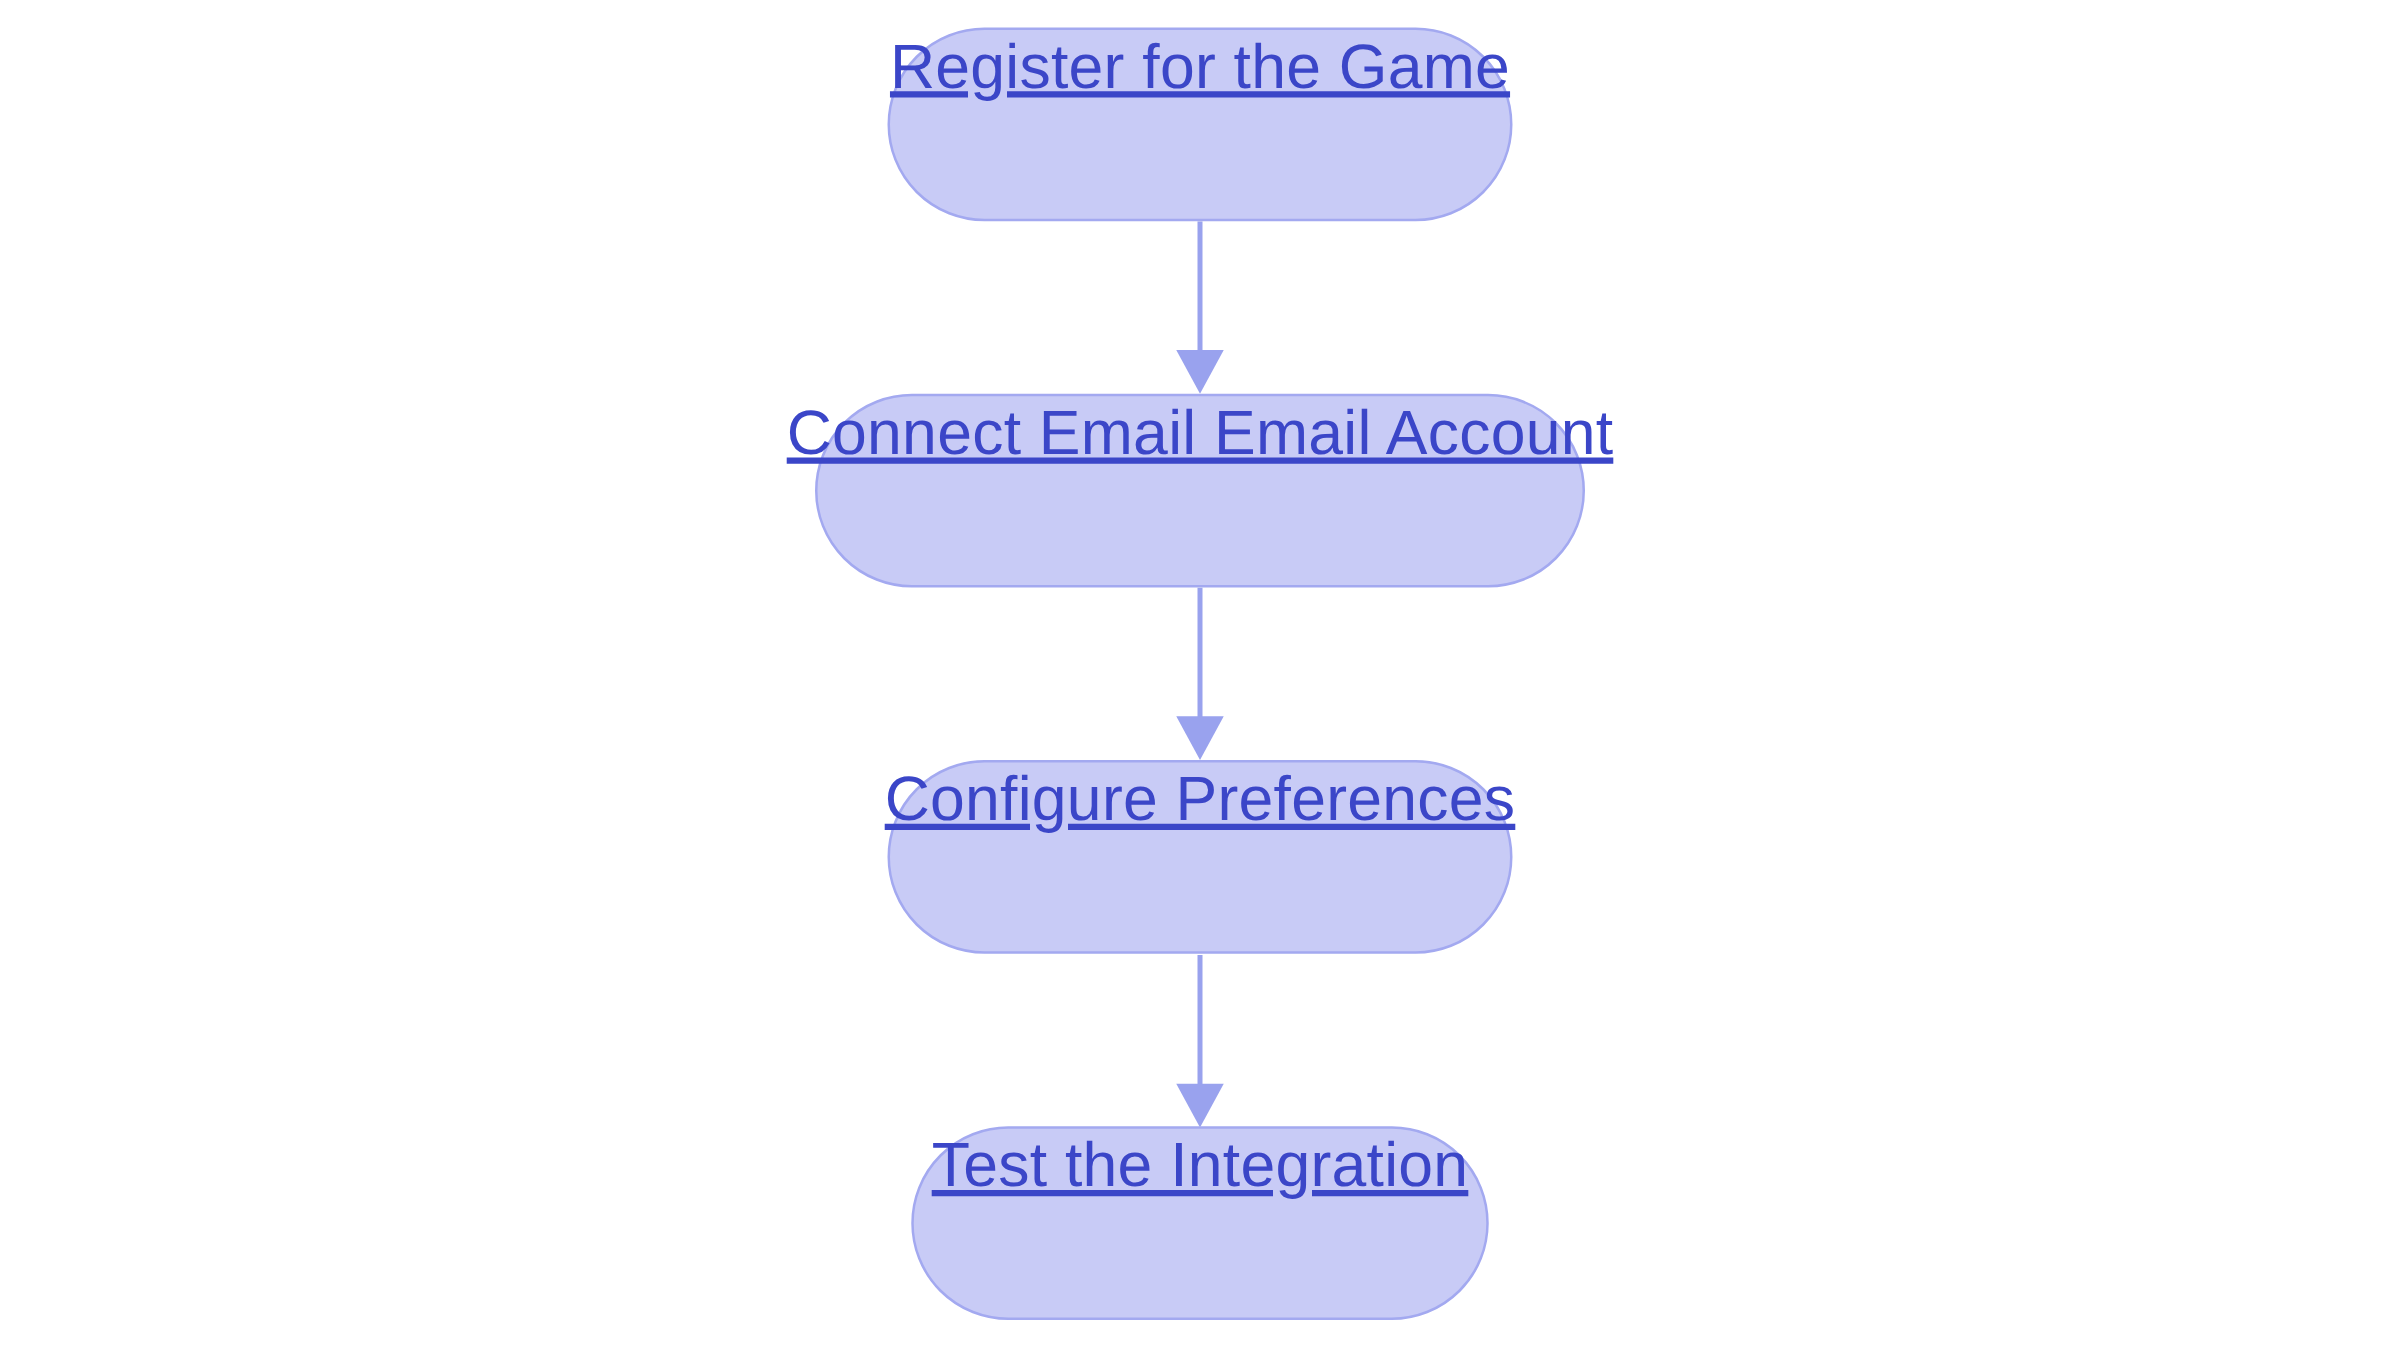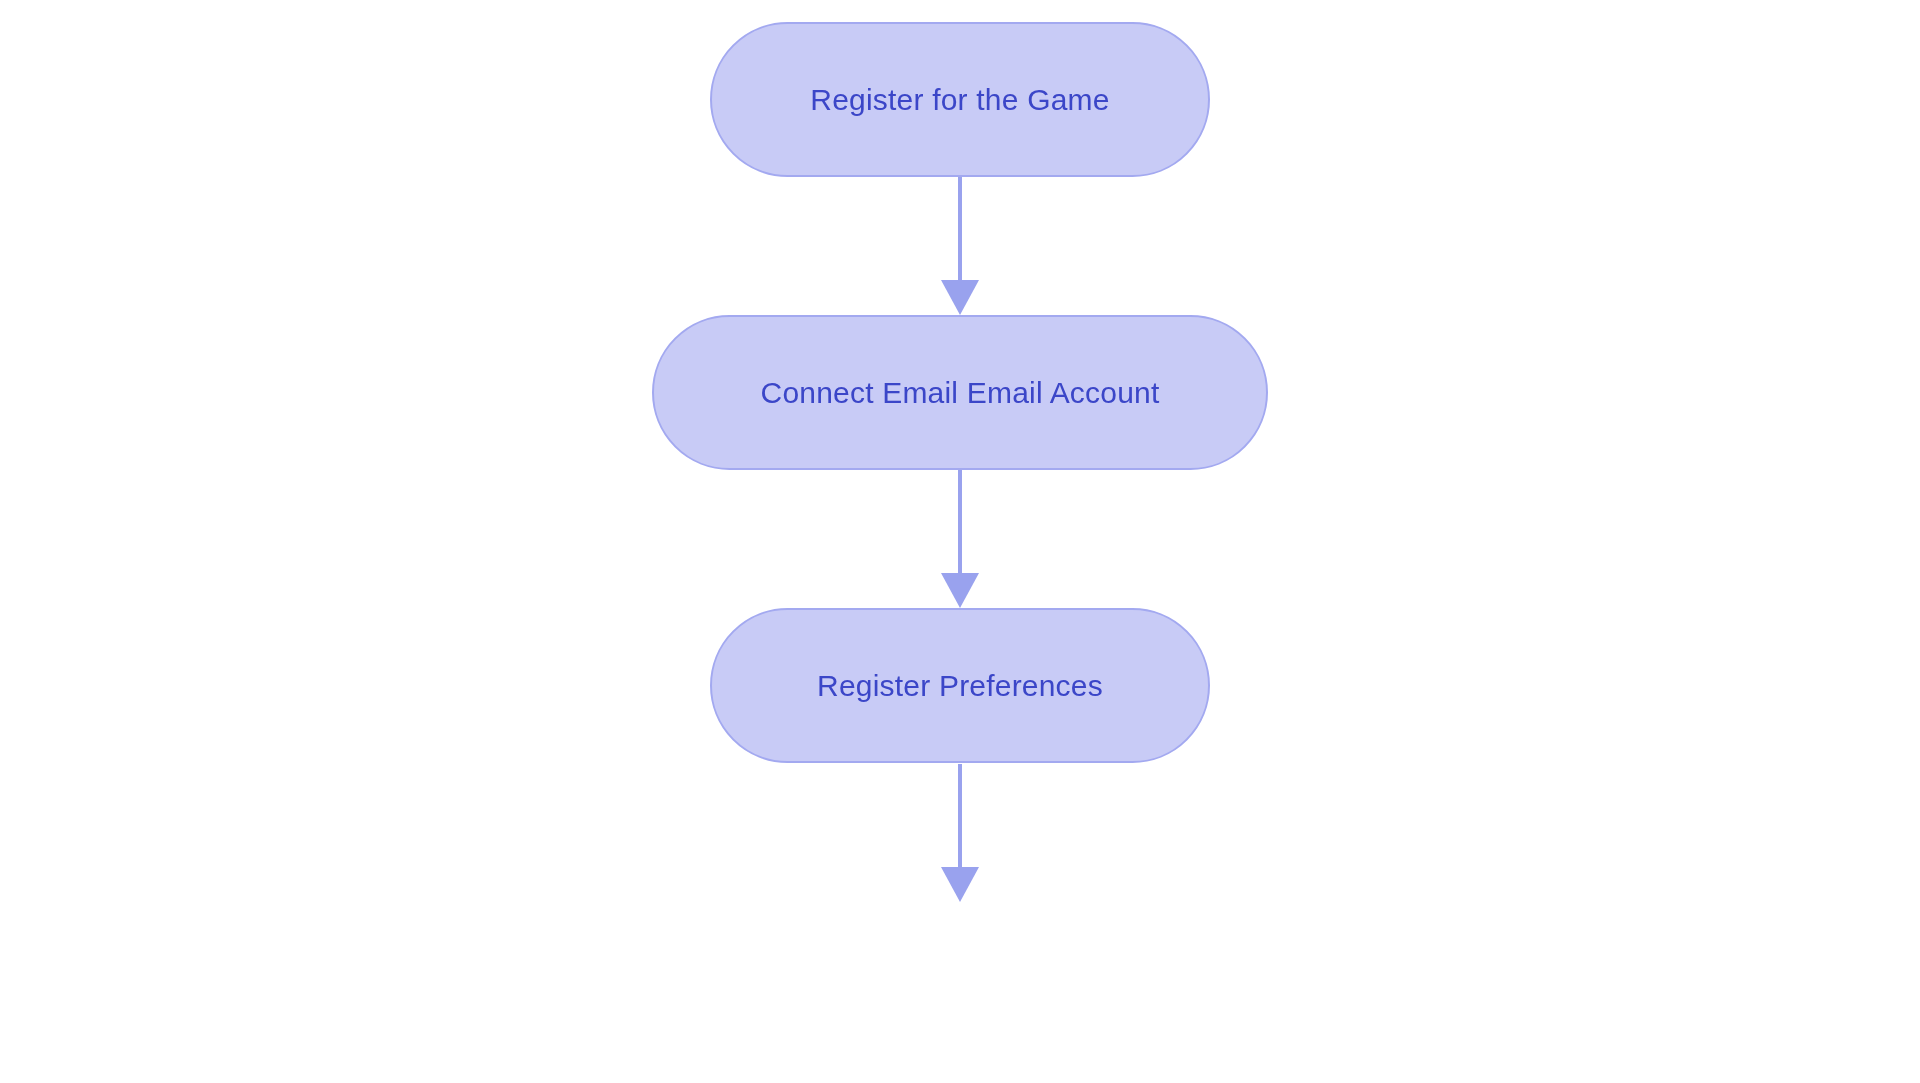--- a/index.html
+++ b/index.html
@@ -16,27 +16,28 @@
     overflow: hidden;
   }
   .flow-node {
     position: absolute;
     box-sizing: border-box;
     height: 155px;
     background: var(--node-fill, #c8cbf6);
     border: 2px solid var(--node-border, #a3a9f0);
     border-radius: 78px;
     display: flex;
-    align-items: center;
+    align-items: flex-start;
     justify-content: center;
     color: var(--text-color, #3b46c8);
-    font-size: 30px;
+    font-size: 50px;
     letter-spacing: 0.2px;
     text-align: center;
     white-space: nowrap;
+    text-decoration: underline;
   }
   .flow-node.node-1 { left: 710px; top: 22px;  width: 500px; }
   .flow-node.node-2 { left: 652px; top: 315px; width: 616px; }
   .flow-node.node-3 { left: 710px; top: 608px; width: 500px; }
   .flow-node.node-4 { left: 729px; top: 901px; width: 462px; }
   .flow-arrow {
     position: absolute;
     left: 940px;
     width: 40px;
     height: 138px;
@@ -69,24 +70,27 @@
   </div>
 
   <div class="flow-arrow arrow-2">
     <svg viewBox="0 0 40 138">
       <line class="shaft" x1="20" y1="0" x2="20" y2="106"></line>
       <polygon class="head" points="1,103 39,103 20,138"></polygon>
     </svg>
   </div>
 
   <div class="flow-node node-3">
-    <span>Register Preferences</span>
+    <span>Configure Preferences</span>
   </div>
 
   <div class="flow-arrow arrow-3">
     <svg viewBox="0 0 40 138">
       <line class="shaft" x1="20" y1="0" x2="20" y2="106"></line>
       <polygon class="head" points="1,103 39,103 20,138"></polygon>
     </svg>
   </div>
 
+  <div class="flow-node node-4">
+    <span>Test the Integration</span>
+  </div>
 
 </div>
 
 </body></html>

